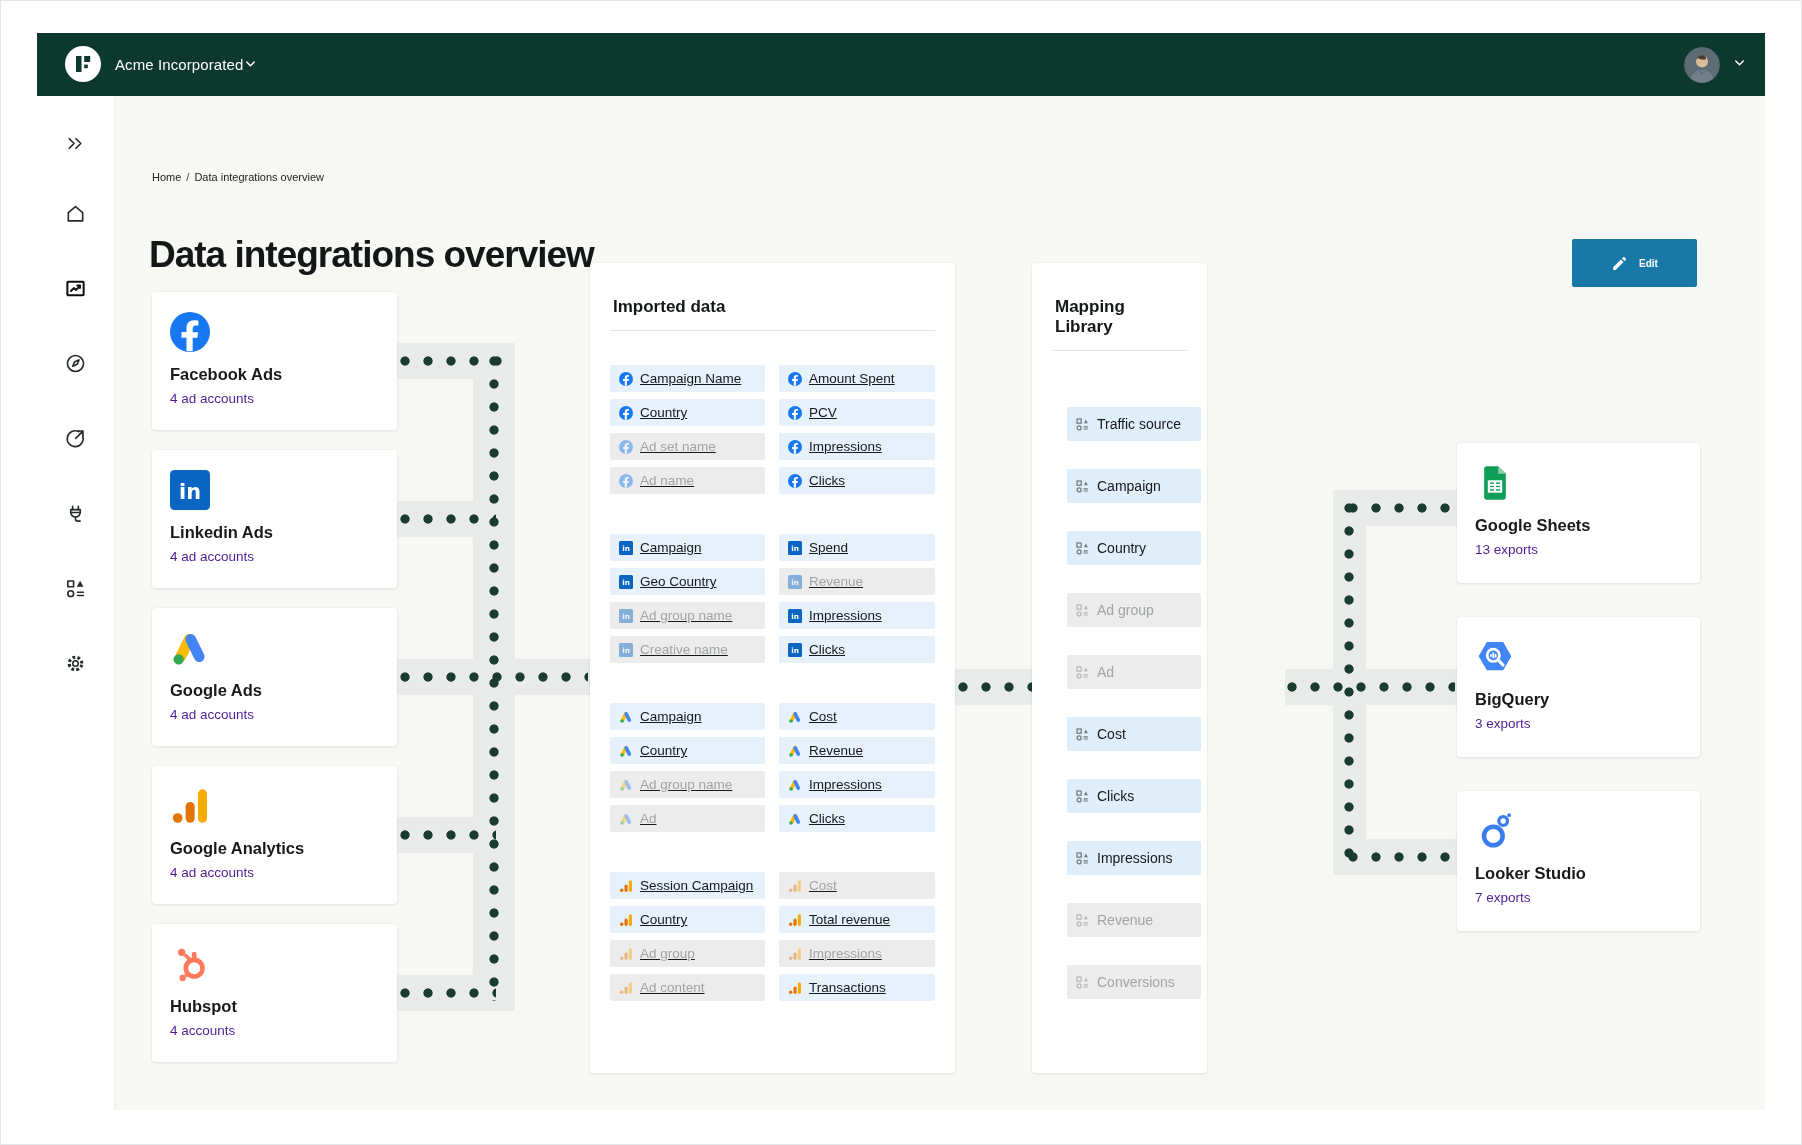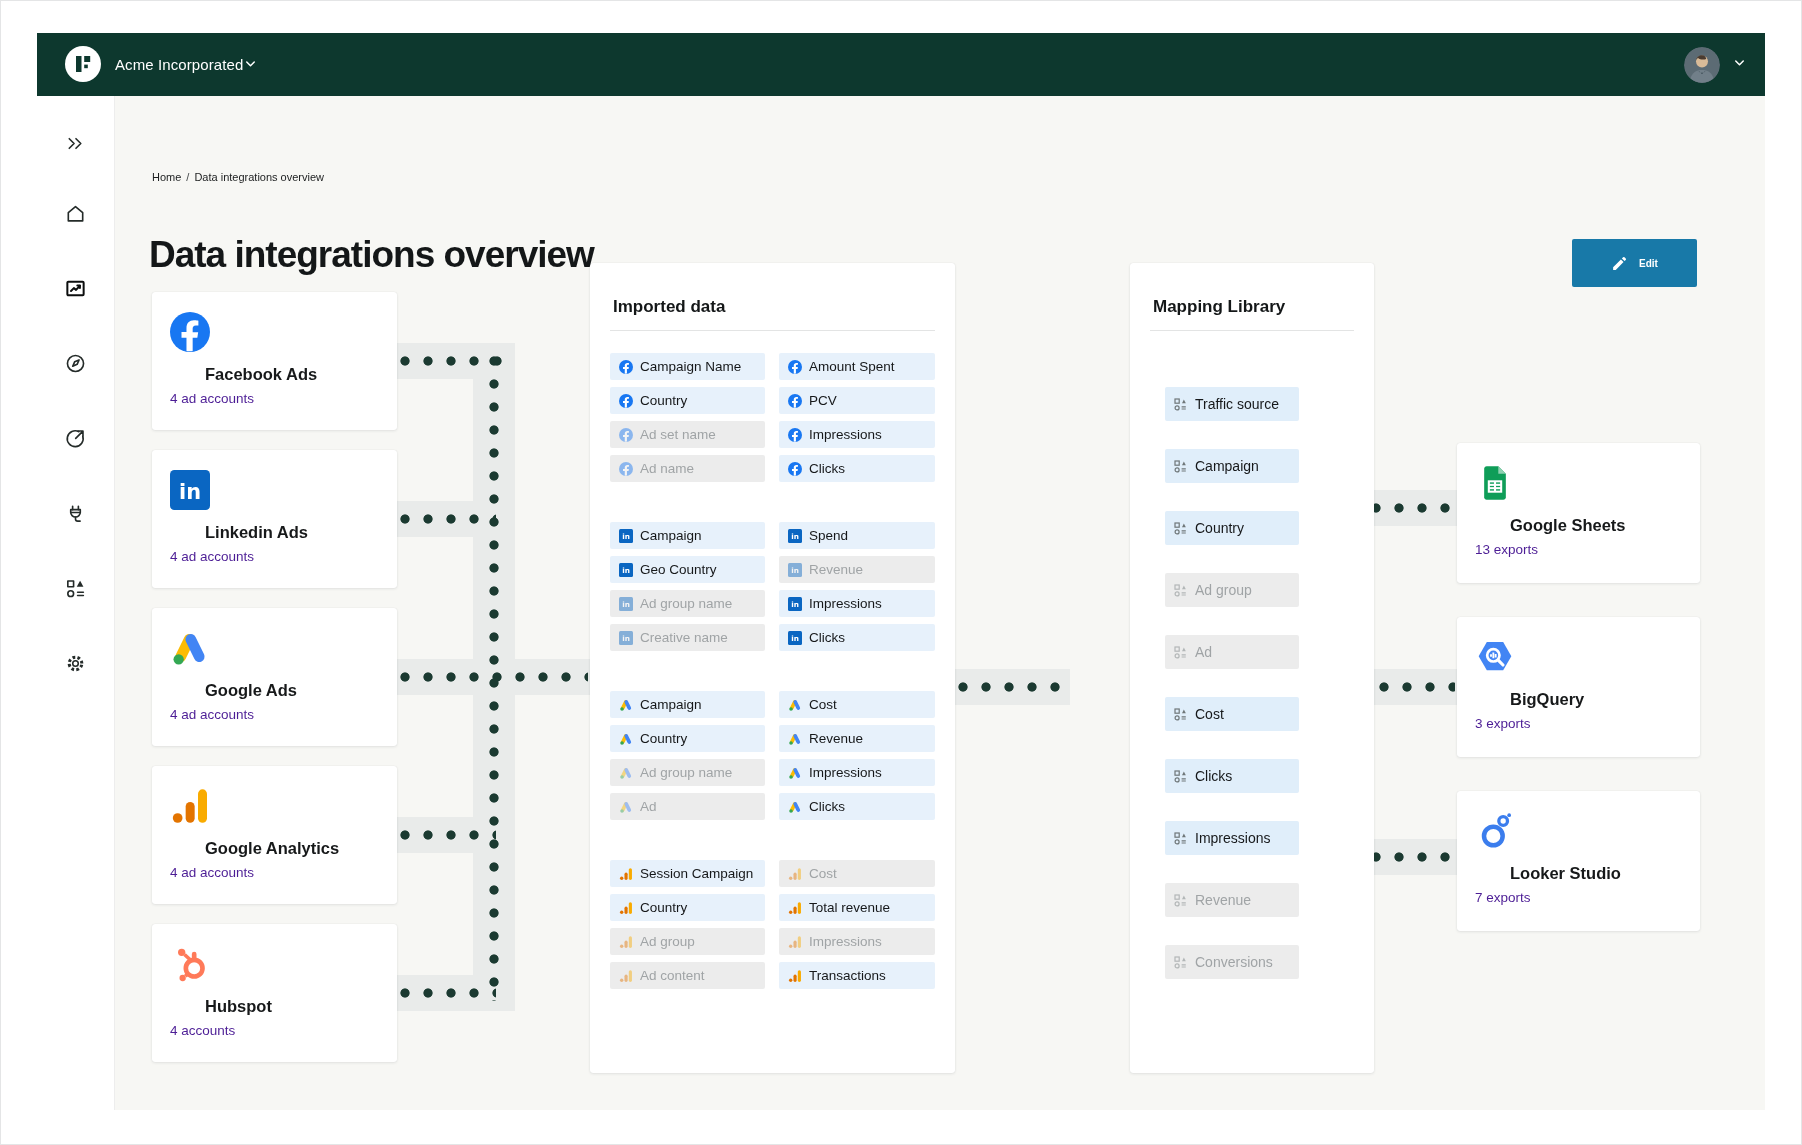--- a/index.html
+++ b/index.html
@@ -35,30 +35,30 @@
   .dots-v{position:absolute;width:10px;z-index:2;background-image:radial-gradient(circle at 5px 5px,#1b3a31 4.2px,rgba(0,0,0,0) 5px);background-size:10px 23px;background-repeat:repeat-y;}
 
   
   .col{position:absolute;z-index:3;display:flex;flex-direction:column;}
   .src-col{left:115px;top:259px;width:245px;gap:20px;}
   .dst-col{left:1420px;top:410px;width:243px;gap:34px;}
   .card{background:#fff;border-radius:3px;box-shadow:0 1px 3px rgba(20,30,40,.09),0 0 1px rgba(20,30,40,.12);box-sizing:border-box;padding:20px 18px;cursor:pointer;}
   .src-card{height:138px;}
   .dst-card{height:140px;}
   .card-ic{display:block;width:40px;height:40px;margin-bottom:13px;}
-  .card-title{font-size:16.5px;font-weight:600;color:#17191a;margin-bottom:7px;margin-left:35px;}
+  .card-title{font-size:16.5px;font-weight:600;color:#17191a;margin-bottom:7px;}
   .card-meta{font-size:13.5px;color:#4c1d95;}
 
   
   .panel{position:absolute;top:230px;height:810px;background:#fff;border-radius:3px;box-shadow:0 1px 3px rgba(20,30,40,.09),0 0 1px rgba(20,30,40,.12);z-index:3;box-sizing:border-box;padding:34px 20px 0 20px;}
   .panel.imported{left:553px;width:365px;}
-  .panel.mapping{left:1093px;width:244px;}
+  .panel.mapping{left:995px;width:175px;}
   .panel-title{font-size:17px;font-weight:700;color:#141718;padding-left:3px;}
   .panel-divider{height:1px;background:#e3e4e4;margin-top:13px;}
-  .imported-groups{margin-top:22px;}
+  .imported-groups{margin-top:34px;text-decoration:underline;}
   .chip-grid{display:grid;grid-auto-flow:column;grid-template-rows:repeat(4,27px);grid-template-columns:155px 156px;column-gap:14px;row-gap:7px;margin-bottom:40px;}
   .chip{display:flex;align-items:center;gap:7px;padding:0 9px;border-radius:2px;font-size:13.5px;box-sizing:border-box;white-space:nowrap;overflow:hidden;cursor:pointer;}
   .chip.on{background:#e7f1fb;color:#16181a;}
   .chip.off{background:#ececec;color:#a0a4a6;}
   .chip.off .chip-ic{opacity:.45;}
   .chip-ic{display:flex;align-items:center;flex:0 0 auto;}
   .map-chips{margin-top:56px;}
   .map-chip{width:134px;height:34px;margin:0 0 28px 15px;font-size:14px;gap:8px;}
   .map-chip.on{background:#e0eefa;}
 </style>

